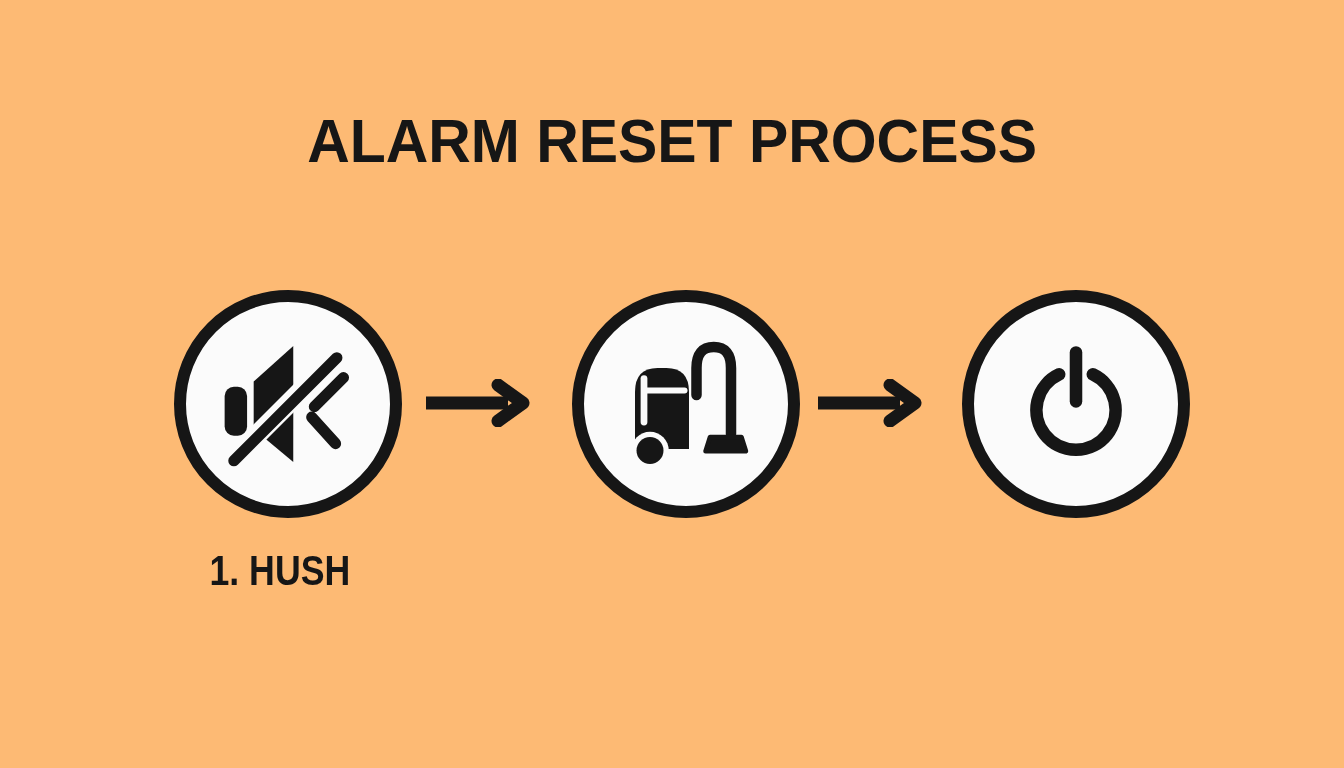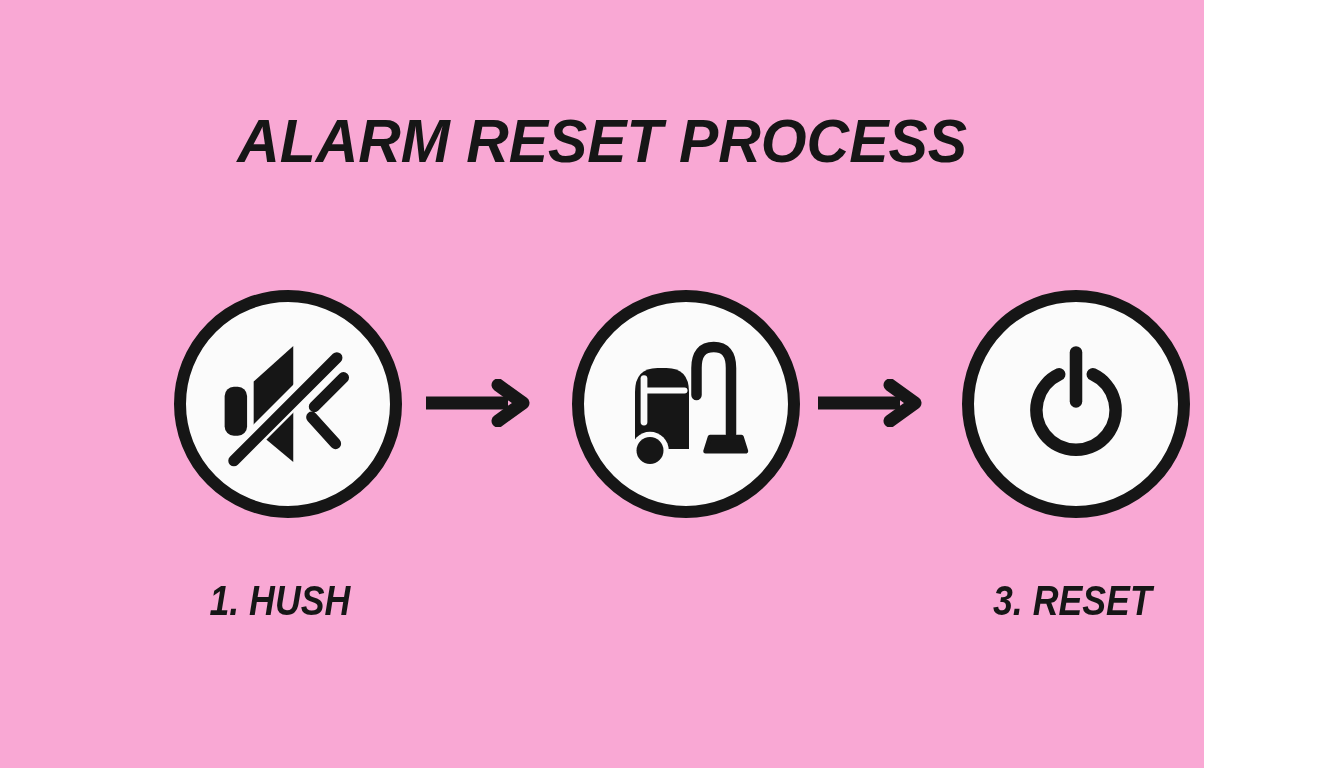--- a/index.html
+++ b/index.html
@@ -1,24 +1,23 @@
 <!DOCTYPE html>
 <html><head>
 <meta charset="utf-8">
 <style>
   html, body { margin: 0; padding: 0; }
   body { font-family: "Liberation Sans", sans-serif; background: #ffffff; }
 
   .canvas {
     position: relative;
-    width: 1204px;
+    width: 1344px;
     height: 768px;
-    background: #f9a8d4;
+    background: #fdba74;
     overflow: hidden;
-    font-style: italic;
   }
 
   .title {
     position: absolute;
     top: 110px;
     left: 0;
     width: 100%;
     text-align: center;
     line-height: 1.0;
   }
@@ -54,21 +53,21 @@
     position: absolute;
     top: 379px;
     width: 120px;
     height: 48px;
   }
   .arrow-1 { left: 426px; }
   .arrow-2 { left: 818px; }
 
   .step-label {
     position: absolute;
-    top: 580px;
+    top: 550px;
     width: 300px;
     text-align: center;
     line-height: 1.0;
   }
   .step-label span {
     display: inline-block;
     font-size: 42px;
     font-weight: 700;
     color: #161616;
     transform: scaleX(0.85);
@@ -136,17 +135,14 @@
       <svg width="132" height="132" viewBox="0 0 100 100">
         <path d="M37.3 27.5 A30 30 0 1 0 62.7 27.5" fill="none" stroke="#161616" stroke-width="9.5" stroke-linecap="round"></path>
         <line x1="50" y1="11" x2="50" y2="48" stroke="#161616" stroke-width="9.5" stroke-linecap="round"></line>
       </svg>
     </span>
   </div>
 
   <div class="step-label label-1">
     <span>1. HUSH</span>
   </div>
-  <div class="step-label label-3">
-    <span>3. RESET</span>
-  </div>
 
 </div>
 
 </body></html>

